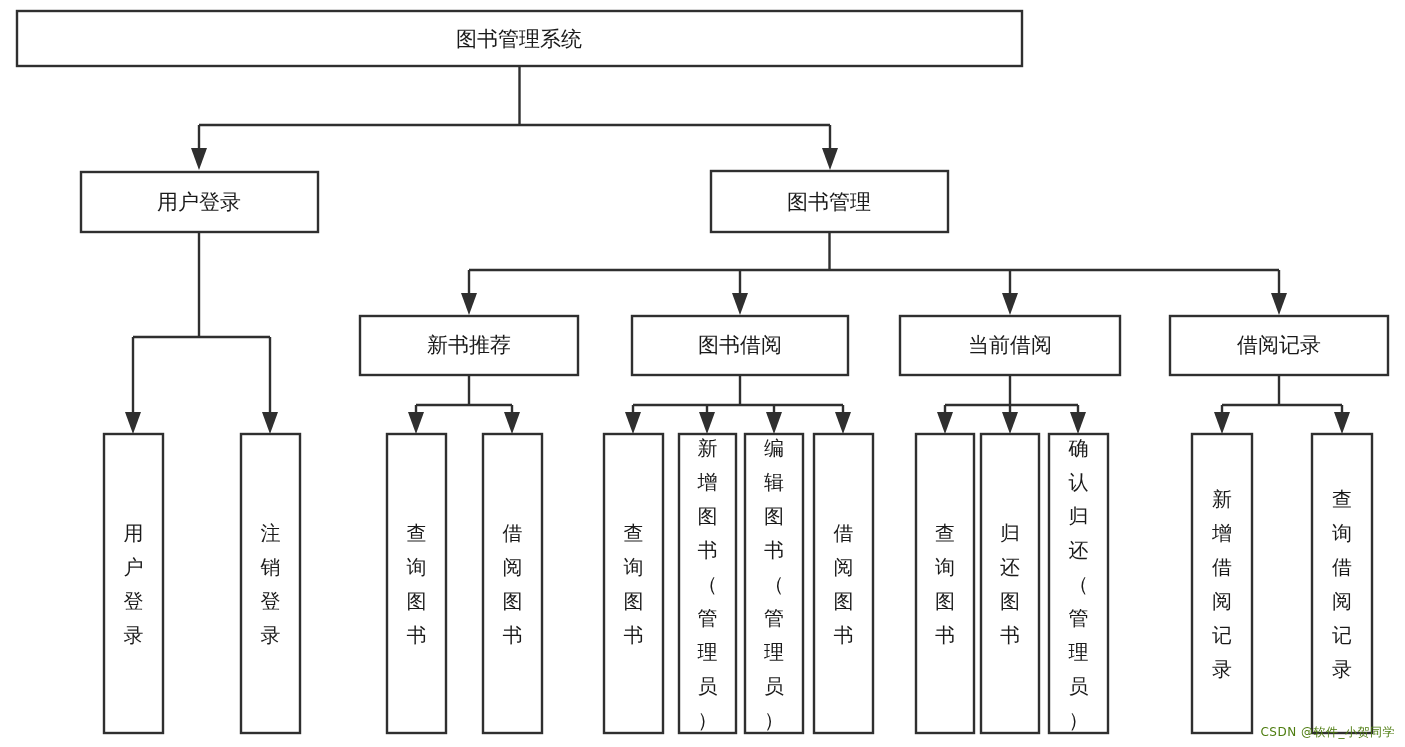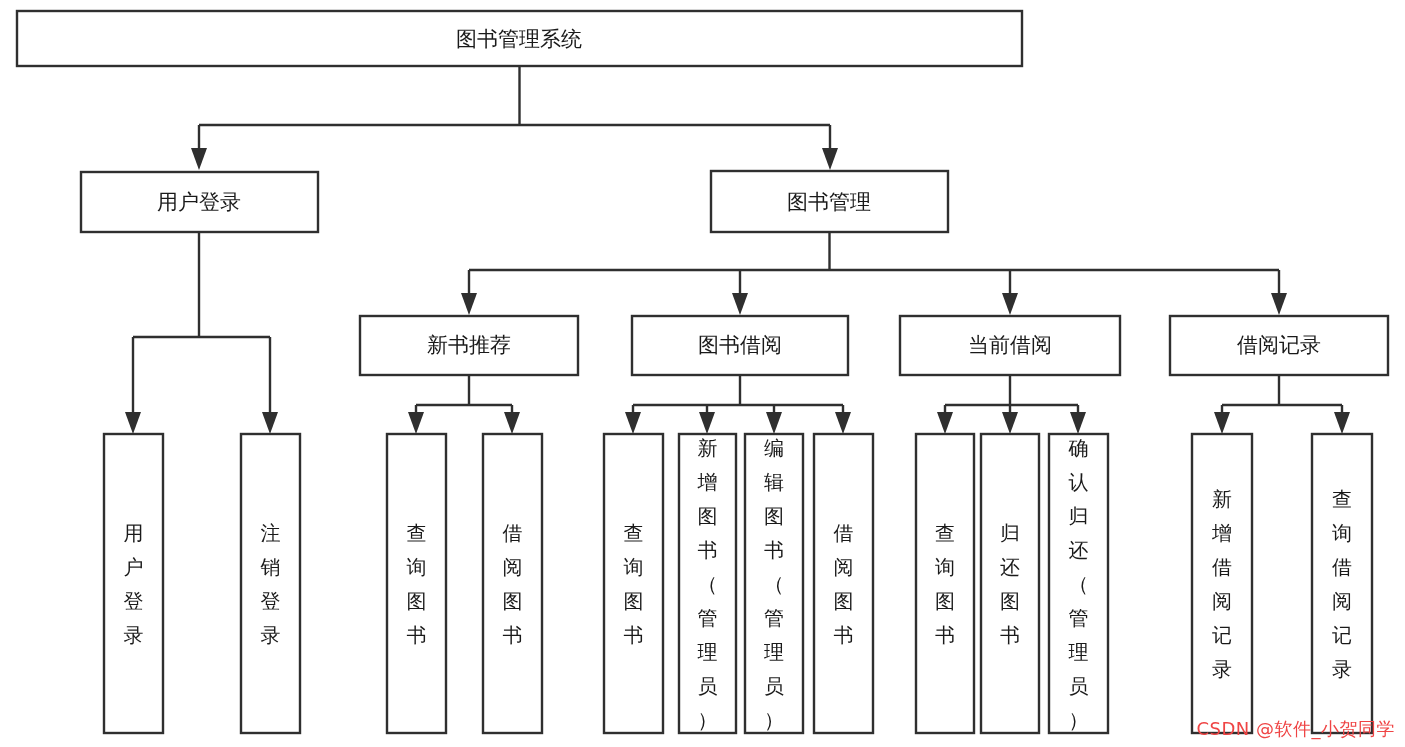--- a/index.html
+++ b/index.html
@@ -47,22 +47,22 @@
   }
   .arrow-head {
     fill: #2f2f2f;
     stroke: none;
   }
   .watermark {
     position: absolute;
     right: 10px;
     bottom: 6px;
     font-family: "DejaVu Sans", "Liberation Sans", sans-serif;
-    font-size: 18px;
-    color: #ef4444;
+    font-size: 12px;
+    color: #4d7c0f;
     letter-spacing: 0.5px;
     white-space: nowrap;
     pointer-events: none;
   }
 </style>
 </head>
 <body>
 
 <svg id="diagram-root" viewBox="0 0 1405 747">
 

